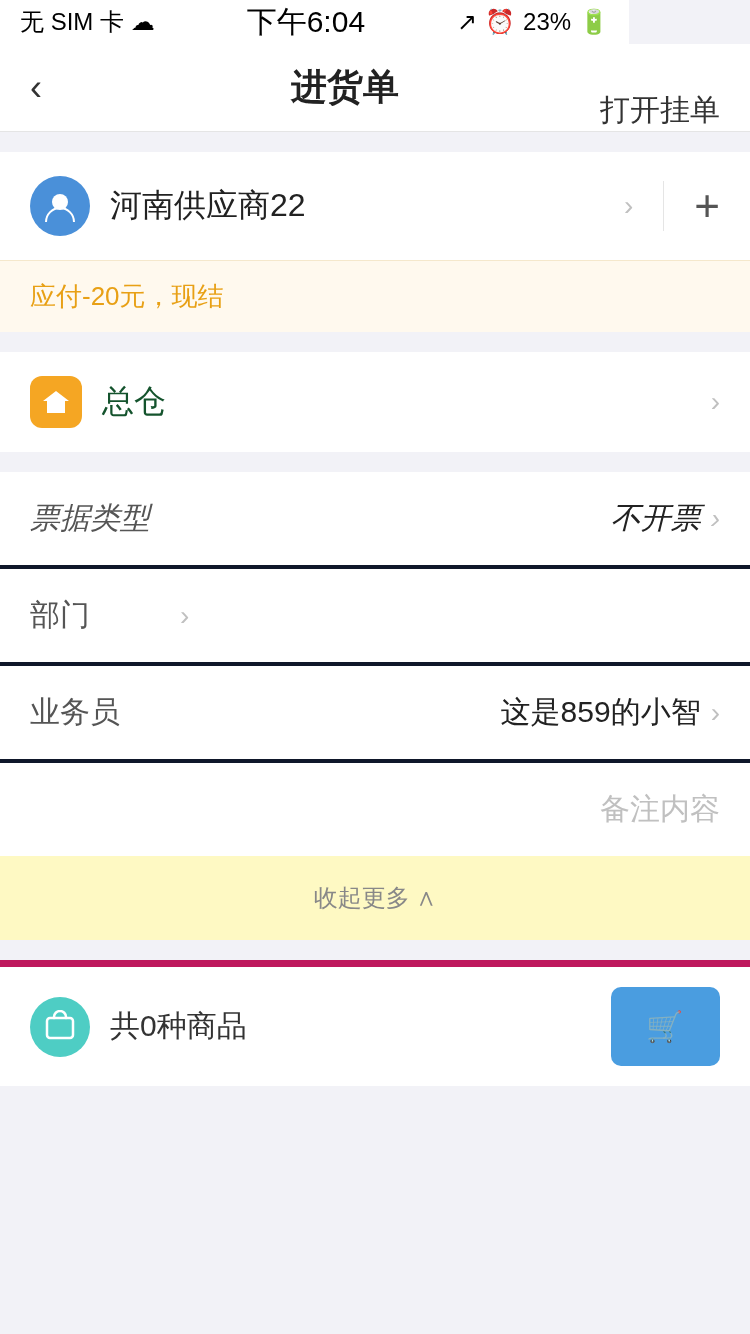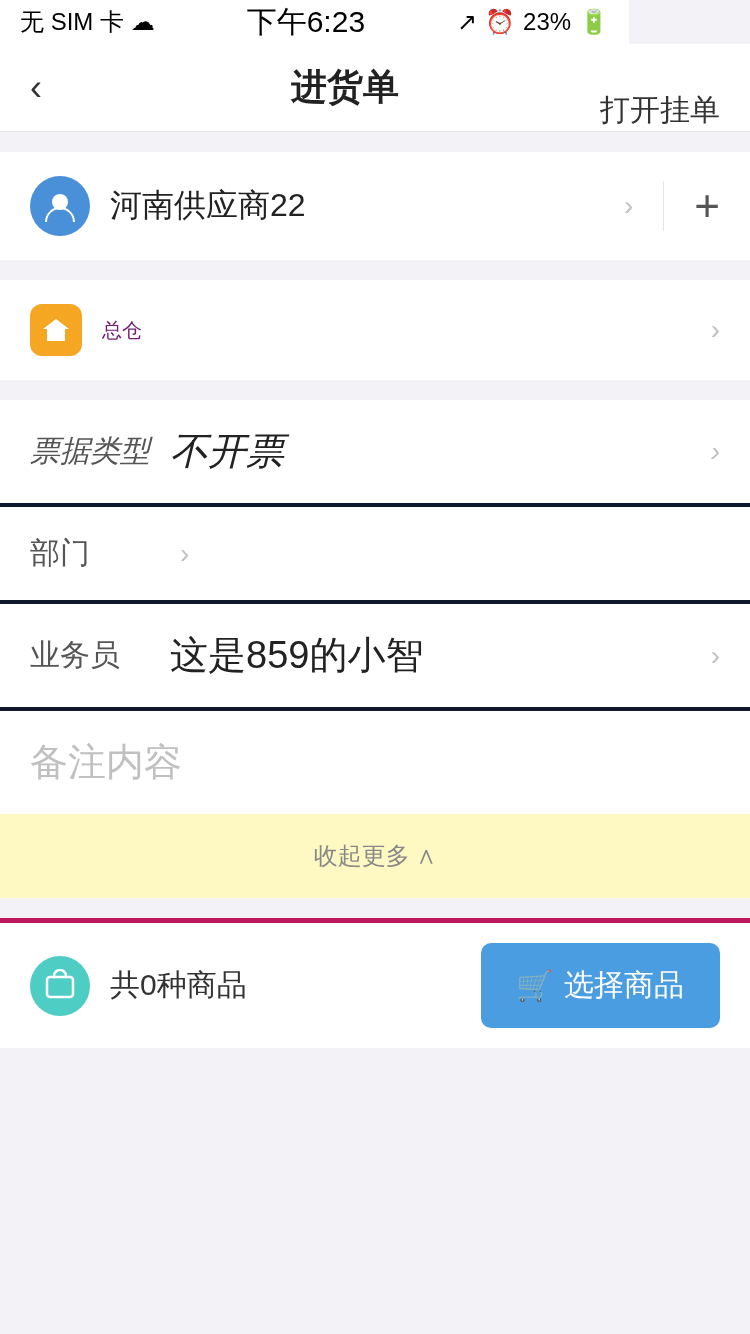--- a/index.html
+++ b/index.html
@@ -134,22 +134,23 @@
     }
     .form-row:first-child { border-top: none; font-style: italic; }
     .form-label {
       font-size: 30px;
       color: #555;
       width: 140px;
       flex-shrink: 0;
     }
     .form-value {
       flex: 1;
-      font-size: 38px;
+      font-size: 30px;
       color: #222;
+      text-align: right;
     }
     .form-value.placeholder {
       color: #c0c0c0;
     }
     .form-arrow {
       color: #c0c0c0;
       font-size: 28px;
       margin-left: 10px;
     }
 
@@ -167,22 +168,22 @@
       border-radius: 12px;
       background: #f5a623;
       display: flex;
       align-items: center;
       justify-content: center;
       margin-right: 20px;
       flex-shrink: 0;
     }
     .warehouse-name {
       flex: 1;
-      font-size: 20px;
-      color: #701a75;
+      font-size: 32px;
+      color: #14532d;
     }
     .warehouse-arrow {
       color: #c0c0c0;
       font-size: 28px;
     }
 
     
     .collapse-row {
       background: #fef9c3;
       text-align: center;
@@ -191,21 +192,21 @@
       color: #888;
       cursor: pointer;
     }
 
     
     .bottom-bar {
       background: #fff;
       display: flex;
       align-items: center;
       padding: 20px 30px;
-      border-top: 5px solid #be185d;
+      border-top: 7px solid #be185d;
     }
     .product-icon {
       width: 60px;
       height: 60px;
       border-radius: 50%;
       background: #4ecdc4;
       display: flex;
       align-items: center;
       justify-content: center;
       margin-right: 20px;
@@ -236,21 +237,21 @@
       min-height: 300px;
     }
   </style>
 </head>
 <body>
 
 <div class="status-bar">
   <div class="status-left">
     <span>无 SIM 卡  ☁</span>
   </div>
-  <div class="status-center">下午6:23</div>
+  <div class="status-center">下午6:04</div>
   <div class="status-right">
     <span>↗</span>
     <span>⏰</span>
     <span>23%</span>
     <span>🔋</span>
   </div>
 </div>
 
 <div class="nav-bar">
   <div class="nav-back">‹</div>
@@ -267,20 +268,23 @@
         <circle cx="18" cy="14" r="8" fill="white"></circle>
         <path d="M4 34c0-7.732 6.268-14 14-14s14 6.268 14 14" stroke="white" stroke-width="2" fill="none"></path>
       </svg>
     </div>
     <span class="supplier-name">河南供应商22</span>
     <span class="supplier-arrow">›</span>
     <div class="divider-vertical"></div>
     <span class="supplier-add">+</span>
   </div>
 
+  <div class="notice-banner">
+    <span>应付-20元，现结</span>
+  </div>
 </div>
 
 <div class="section-gap"></div>
 
 <div class="card">
   <div class="warehouse-row">
     <div class="warehouse-icon">
       <svg width="30" height="30" viewBox="0 0 30 30" fill="none" xmlns="http://www.w3.org/2000/svg">
         <path d="M15 4L2 14h4v12h18V14h4L15 4z" fill="white"></path>
       </svg>
@@ -324,17 +328,16 @@
 <div class="bottom-bar">
   <div class="product-icon">
     <svg width="34" height="34" viewBox="0 0 34 34" fill="none" xmlns="http://www.w3.org/2000/svg">
       <rect x="4" y="8" width="26" height="20" rx="3" stroke="white" stroke-width="2.5" fill="none"></rect>
       <path d="M11 8V7a6 6 0 0 1 12 0v1" stroke="white" stroke-width="2.5" fill="none" stroke-linecap="round"></path>
     </svg>
   </div>
   <span class="product-count">共0种商品</span>
   <button class="select-btn">
     <span>🛒</span>
-    <span>选择商品</span>
   </button>
 </div>
 
 <div class="page-bg"></div>
 
 </body></html>

